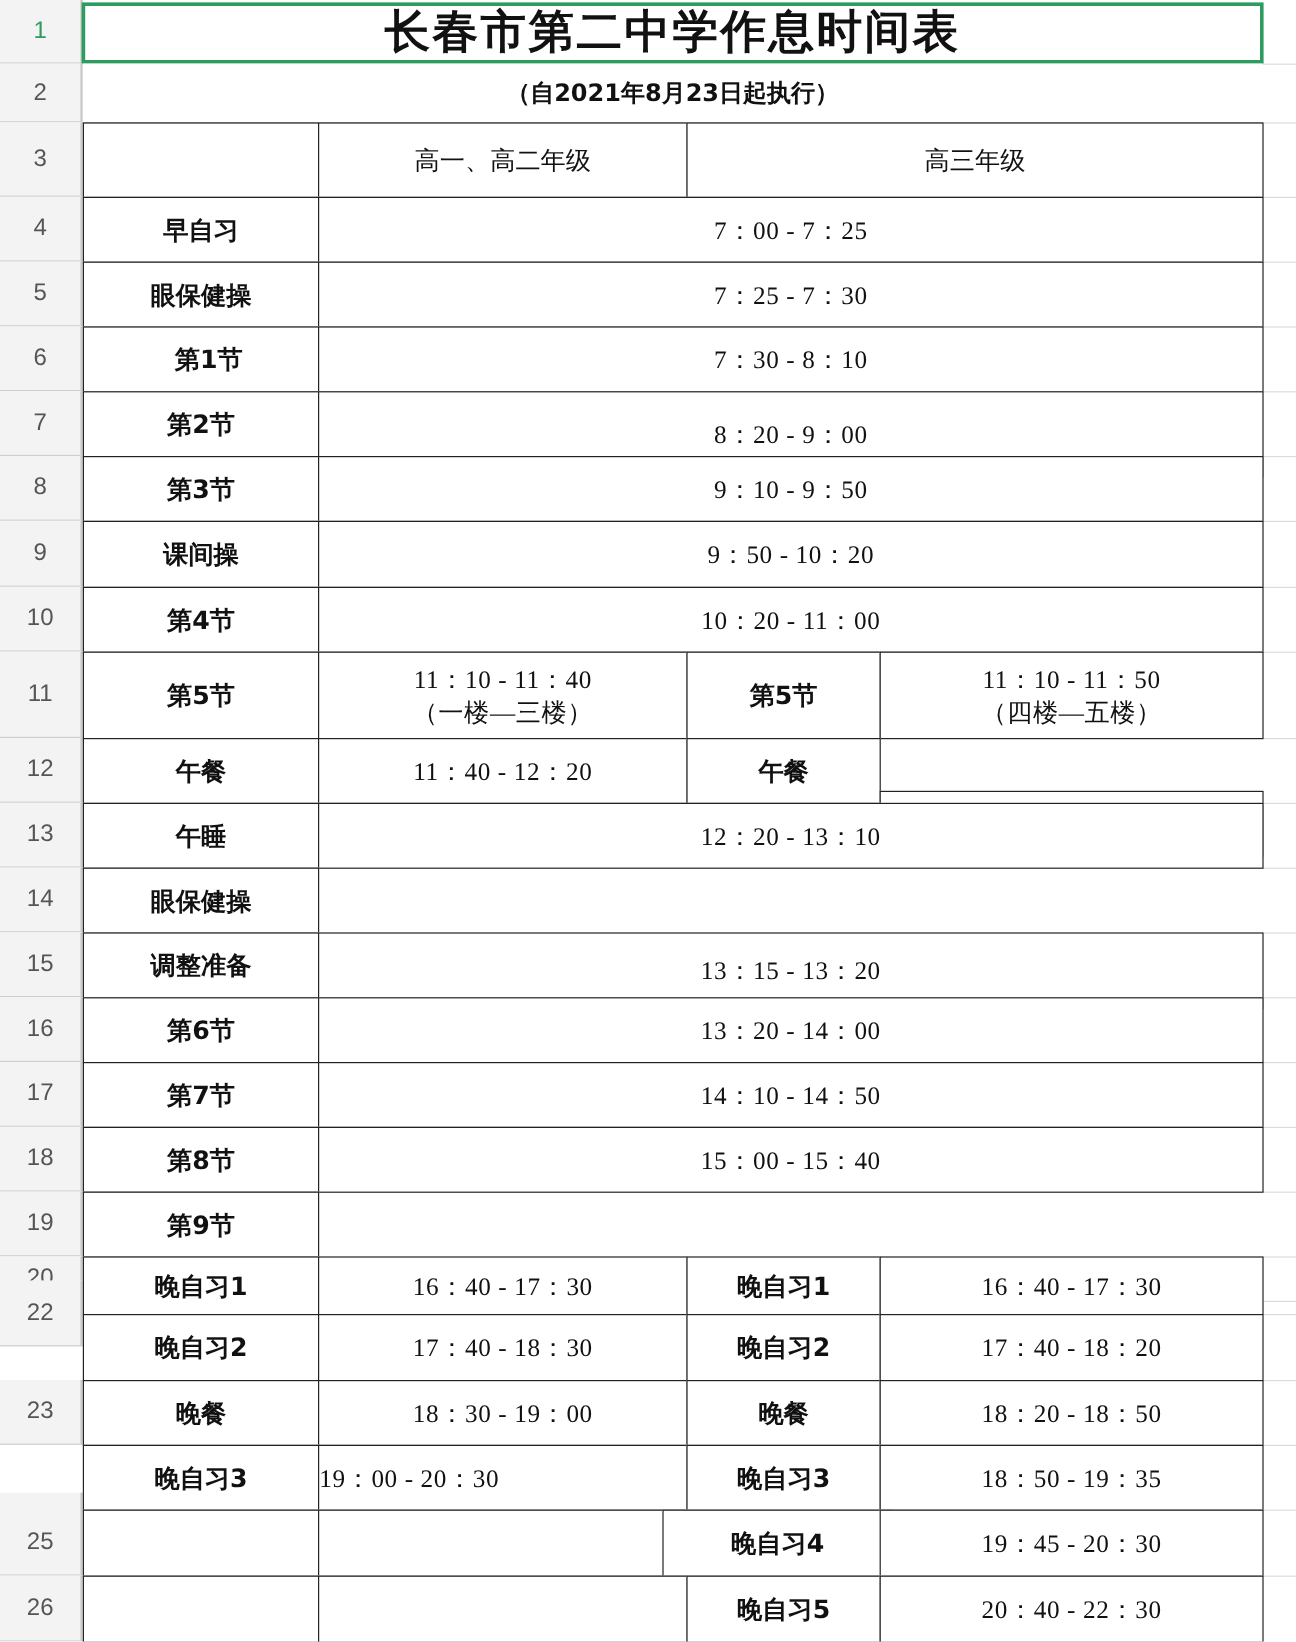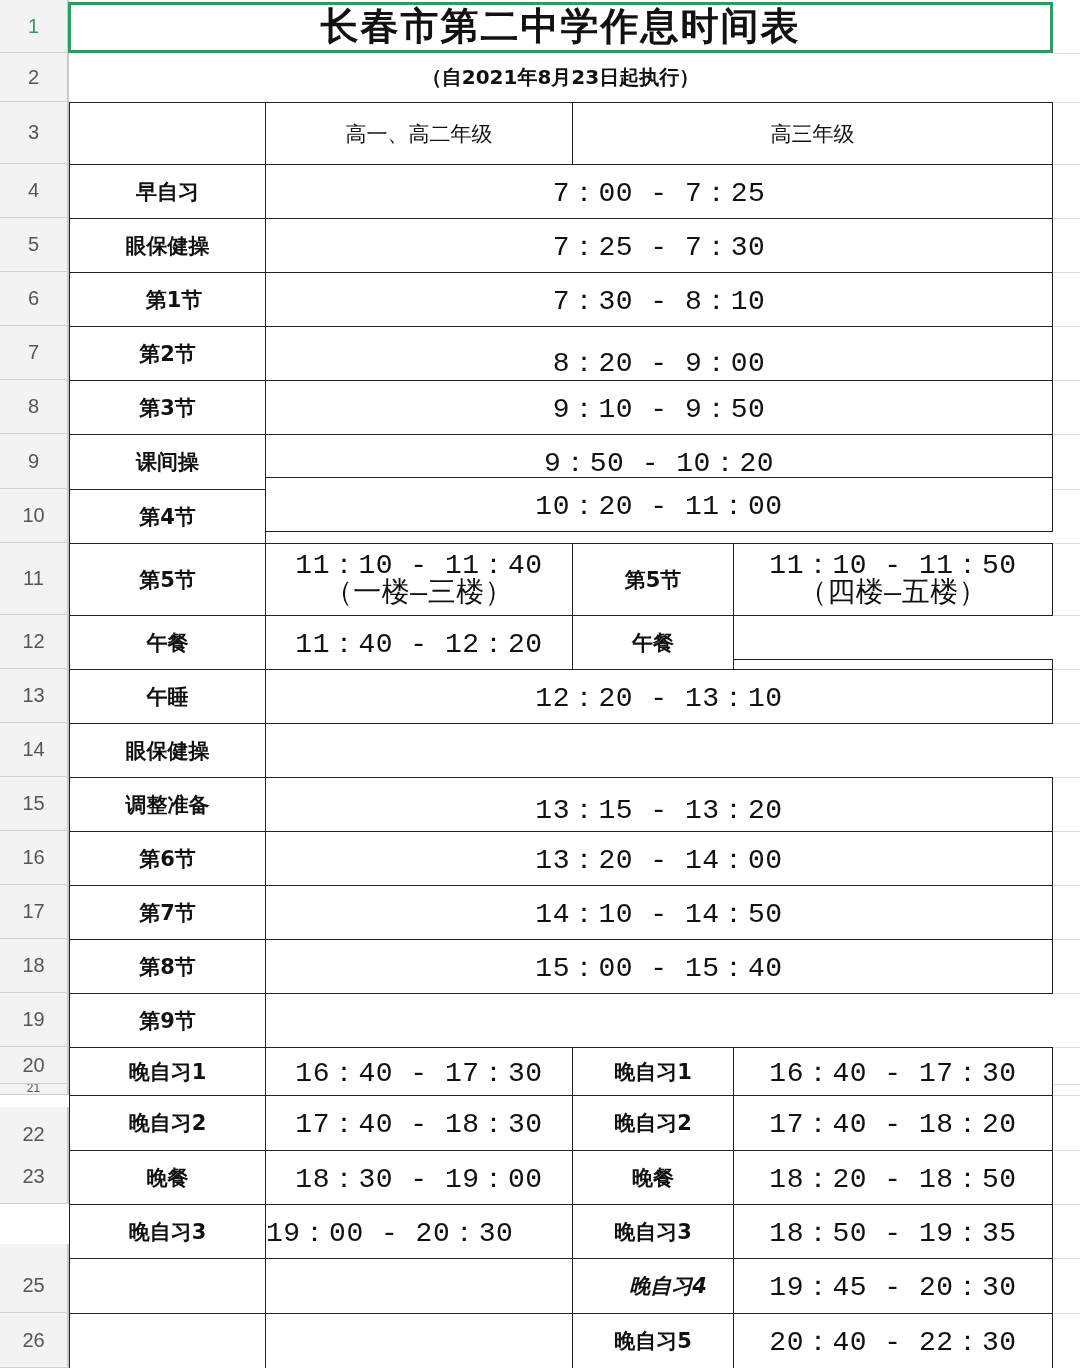--- a/index.html
+++ b/index.html
@@ -10,21 +10,21 @@
             border-right:2px solid #c9c9c9; border-bottom:1px solid #cfcfcf;
             box-sizing:border-box; display:flex; align-items:center; justify-content:center;
             font-size:20px; color:#555; font-family:"Liberation Sans",sans-serif; }
   .rowhdr.active { color:#2e9b5f; }
   .cell { position:absolute; box-sizing:border-box; display:flex; align-items:center;
           justify-content:center; text-align:center; background:#fff; }
   .grid-line-v { position:absolute; width:1px; background:#dcdcdc; }
   .grid-line-h { position:absolute; height:1px; background:#dcdcdc; }
   .b { border:1px solid #222; }
   .label { font-weight:bold; font-size:21px; }
-  .time { font-size:28px; letter-spacing:0.5px; font-family:Liberation Mono, monospace; }
+  .time { font-size:21px; letter-spacing:0.5px; font-family:Liberation Serif, serif; }
   .title { font-size:38px; font-weight:bold; letter-spacing:2px; }
   .subtitle { font-size:20px; font-weight:bold; }
   .hdr { font-size:21px; }
   .twoline { flex-direction:column; line-height:28px; }
   .sel { position:absolute; left:68px; top:2px; width:985px; height:51px;
          border:3px solid #2e9b5f; box-sizing:border-box; pointer-events:none; }
   .leftalign { justify-content:flex-start; padding-left:0; }
 </style>
 </head>
 <body>
@@ -74,21 +74,21 @@
   <div class="rowhdr" style="top:615px;height:54px;">12</div>
   <div class="rowhdr" style="top:669px;height:54px;">13</div>
   <div class="rowhdr" style="top:723px;height:54px;">14</div>
   <div class="rowhdr" style="top:777px;height:54px;">15</div>
   <div class="rowhdr" style="top:831px;height:54px;">16</div>
   <div class="rowhdr" style="top:885px;height:54px;">17</div>
   <div class="rowhdr" style="top:939px;height:54px;">18</div>
   <div class="rowhdr" style="top:993px;height:54px;">19</div>
   <div class="rowhdr" style="top:1047px;height:37px;">20</div>
   <div class="rowhdr" style="top:1084px;height:11px;font-size:12px;overflow:hidden;align-items:flex-start;line-height:8px;">21</div>
-  <div class="rowhdr" style="top:1107px;height:55px;">22</div>
+  <div class="rowhdr" style="top:1067px;height:55px;">22</div>
   <div class="rowhdr" style="top:1150px;height:54px;">23</div>
   <div class="rowhdr" style="top:1244px;height:54px;">24</div>
   <div class="rowhdr" style="top:1258px;height:55px;">25</div>
   <div class="rowhdr" style="top:1313px;height:55px;">26</div>
 
   <div class="cell title" style="left:69px;top:0;width:983px;height:53px;">长春市第二中学作息时间表</div>
   <div class="sel"></div>
 
   <div class="cell subtitle" style="left:69px;top:53px;width:983px;height:50px;border-bottom:1px solid #222;">（自2021年8月23日起执行）</div>
 
@@ -108,21 +108,21 @@
   <div class="cell b label" style="left:69px;top:326px;width:197px;height:55px;">第2节</div>
   <div class="cell b time" style="left:265px;top:326px;width:788px;height:72px;">8：20 - 9：00</div>
 
   <div class="cell b label" style="left:69px;top:380px;width:197px;height:55px;">第3节</div>
   <div class="cell b time" style="left:265px;top:380px;width:788px;height:55px;">9：10 - 9：50</div>
 
   <div class="cell b label" style="left:69px;top:434px;width:197px;height:56px;">课间操</div>
   <div class="cell b time" style="left:265px;top:434px;width:788px;height:56px;">9：50 - 10：20</div>
 
   <div class="cell b label" style="left:69px;top:489px;width:197px;height:55px;">第4节</div>
-  <div class="cell b time" style="left:265px;top:477px;width:788px;height:55px;">10：20 - 11：00</div>
+  <div class="cell b time" style="left:265px;top:489px;width:788px;height:55px;">10：20 - 11：00</div>
 
   <div class="cell b label" style="left:69px;top:543px;width:197px;height:73px;">第5节</div>
   <div class="cell b time twoline" style="left:265px;top:543px;width:308px;height:73px;">
     <span>11：10 - 11：40</span>
     <span>（一楼—三楼）</span>
   </div>
   <div class="cell b label" style="left:572px;top:543px;width:162px;height:73px;">第5节</div>
   <div class="cell b time twoline" style="left:733px;top:543px;width:320px;height:73px;">
     <span>11：10 - 11：50</span>
     <span>（四楼—五楼）</span>
@@ -167,21 +167,21 @@
   <div class="cell b label" style="left:572px;top:1150px;width:162px;height:55px;">晚餐</div>
   <div class="cell b time" style="left:733px;top:1150px;width:320px;height:55px;">18：20 - 18：50</div>
 
   <div class="cell b label" style="left:69px;top:1204px;width:197px;height:55px;">晚自习3</div>
   <div class="cell b time leftalign" style="left:265px;top:1204px;width:308px;height:55px;">19：00 - 20：30</div>
   <div class="cell b label" style="left:572px;top:1204px;width:162px;height:55px;">晚自习3</div>
   <div class="cell b time" style="left:733px;top:1204px;width:320px;height:55px;">18：50 - 19：35</div>
 
   <div class="cell b label" style="left:69px;top:1258px;width:197px;height:56px;"></div>
   <div class="cell b time" style="left:265px;top:1258px;width:308px;height:56px;"></div>
-  <div class="cell b label" style="left:572px;top:1258px;width:192px;height:56px;font-style:italic;">晚自习4</div>
+  <div class="cell b label" style="left:552px;top:1258px;width:192px;height:56px;">晚自习4</div>
   <div class="cell b time" style="left:733px;top:1258px;width:320px;height:56px;">19：45 - 20：30</div>
 
   <div class="cell b label" style="left:69px;top:1313px;width:197px;height:56px;"></div>
   <div class="cell b time" style="left:265px;top:1313px;width:308px;height:56px;"></div>
   <div class="cell b label" style="left:572px;top:1313px;width:162px;height:56px;">晚自习5</div>
   <div class="cell b time" style="left:733px;top:1313px;width:320px;height:56px;">20：40 - 22：30</div>
 
 </div>
 
 </body></html>

